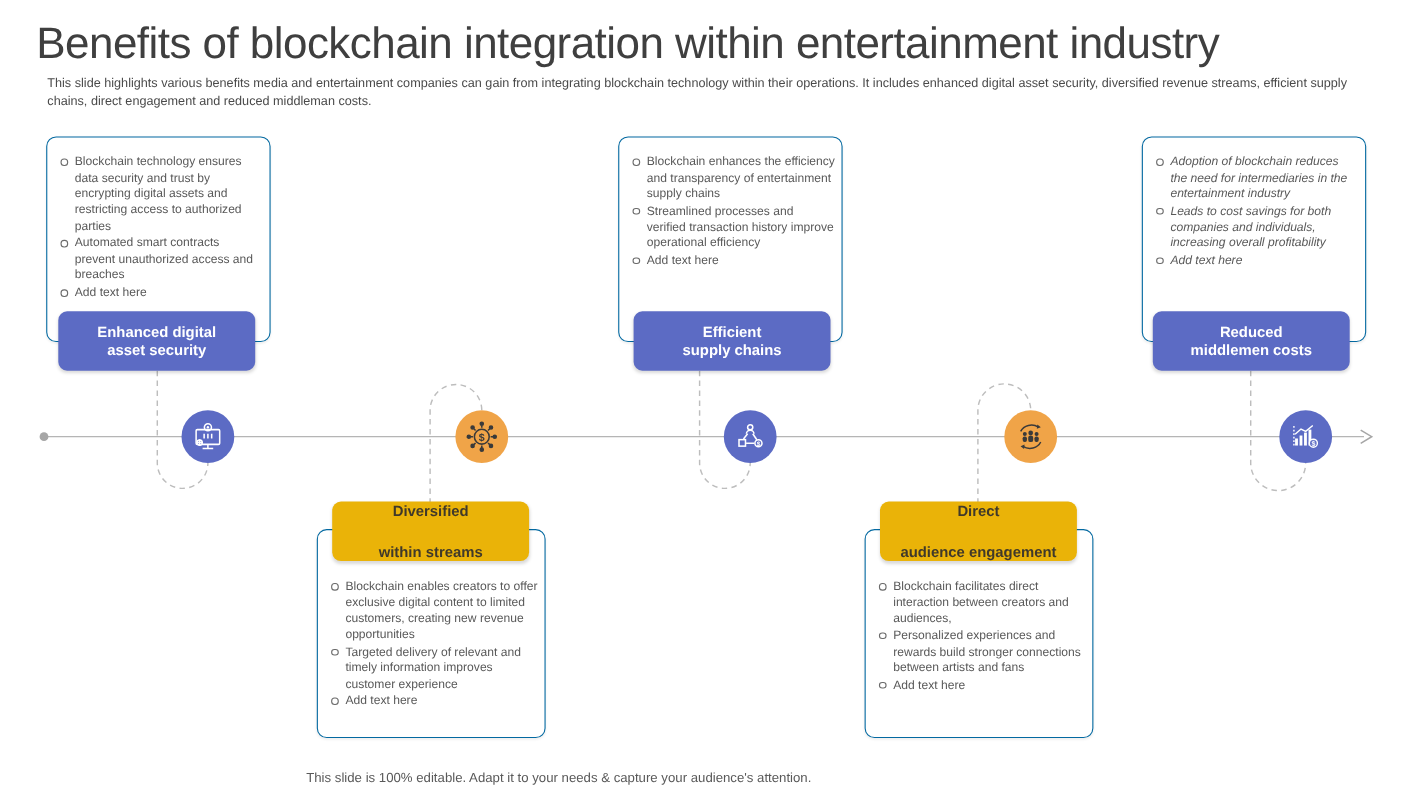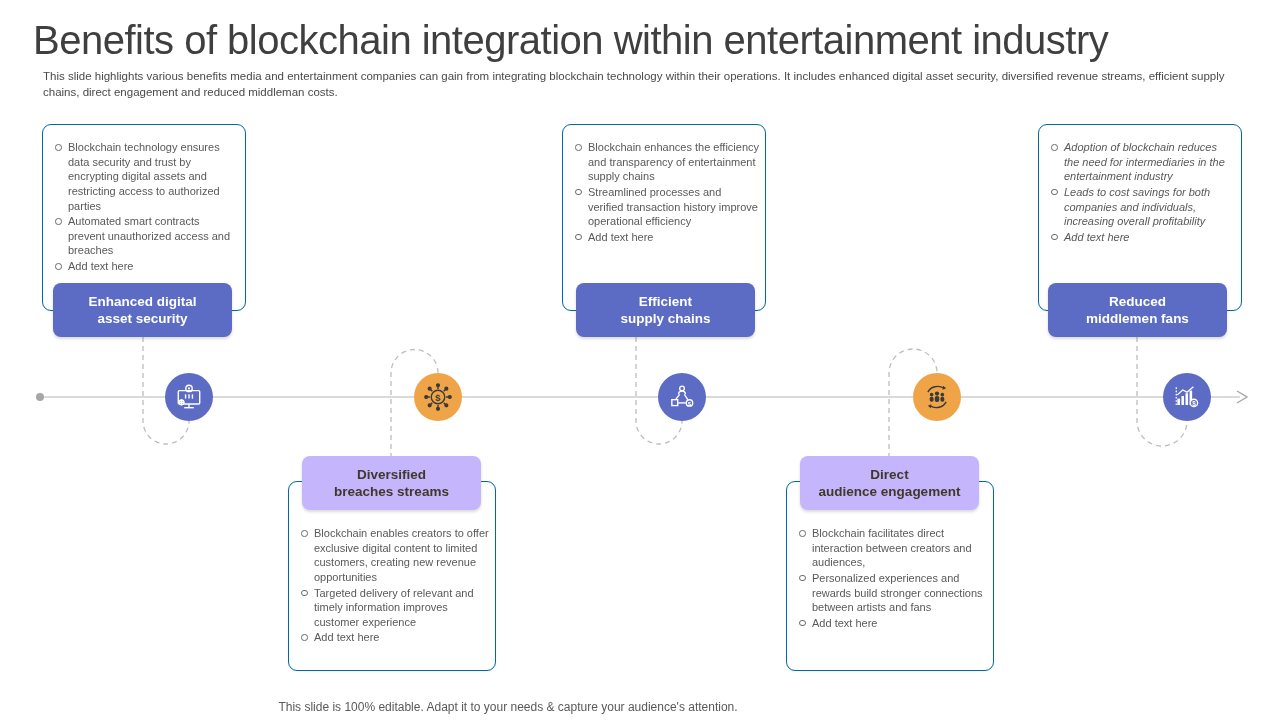--- a/index.html
+++ b/index.html
@@ -32,21 +32,21 @@
     content:"";position:absolute;left:3px;top:4px;width:4.5px;height:4.5px;
     border:1px solid #6b6b6b;border-radius:50%;
   }
   .chip{
     position:absolute;width:179px;height:54px;border-radius:8px;z-index:3;
     display:flex;flex-direction:column;align-items:center;justify-content:center;
     font-weight:bold;font-size:13.5px;line-height:1.28;text-align:center;
     box-shadow:0 2px 3px rgba(0,0,0,0.15);
   }
   .chip.blue{background:#5C6BC4;color:#ffffff;}
-  .chip.orange{background:#c4b5fd;color:#40392a;}
+  .chip.orange{background:#eab308;color:#40392a;justify-content:space-between;}
   .chip.row-top{top:283px;}
   .chip.row-bottom{top:456px;}
   .node{
     position:absolute;top:373px;width:48px;height:48px;border-radius:50%;z-index:2;
     display:flex;align-items:center;justify-content:center;
   }
   .node.blue{background:#5C6BC4;}
   .node.orange{background:#F0A448;}
   .wires{position:absolute;left:0;top:0;z-index:1;}
   .footer{
@@ -87,21 +87,21 @@
 
   <div class="card bottom" style="left:288px;width:206px;">
     <ul class="bullets">
       <li>Blockchain enables creators to offer exclusive digital content to limited customers, creating new revenue opportunities</li>
       <li>Targeted delivery of relevant and timely information improves customer experience</li>
       <li>Add text here</li>
     </ul>
   </div>
   <div class="chip orange row-bottom" style="left:302px;">
     <span>Diversified</span>
-    <span>breaches streams</span>
+    <span>within streams</span>
   </div>
 
   <div class="card top" style="left:529px;margin-left:33px;">
     <ul class="bullets">
       <li>Blockchain enhances the efficiency and transparency of entertainment supply chains</li>
       <li>Streamlined processes and verified transaction history improve operational efficiency</li>
       <li>Add text here</li>
     </ul>
   </div>
   <div class="chip blue row-top" style="left:576px;">
@@ -123,21 +123,21 @@
 
   <div class="card top" style="left:1038px;font-style:italic;">
     <ul class="bullets">
       <li>Adoption of blockchain reduces the need for intermediaries in the entertainment industry</li>
       <li>Leads to cost savings for both companies and individuals, increasing overall profitability</li>
       <li>Add text here</li>
     </ul>
   </div>
   <div class="chip blue row-top" style="left:1048px;">
     <span>Reduced</span>
-    <span>middlemen fans</span>
+    <span>middlemen costs</span>
   </div>
 
   <div class="node blue" style="left:165px;">
     <svg width="30" height="30" viewBox="0 0 28 28">
       <g fill="none" stroke="#ffffff" stroke-width="1.3">
         <rect x="4" y="8" width="20" height="12.5" rx="1"></rect>
         <line x1="14" y1="20.5" x2="14" y2="23.5"></line>
         <line x1="9.5" y1="24" x2="18.5" y2="24"></line>
         <circle cx="14" cy="6" r="3"></circle>
         <circle cx="14" cy="6" r="1" fill="#ffffff" stroke="none"></circle>

